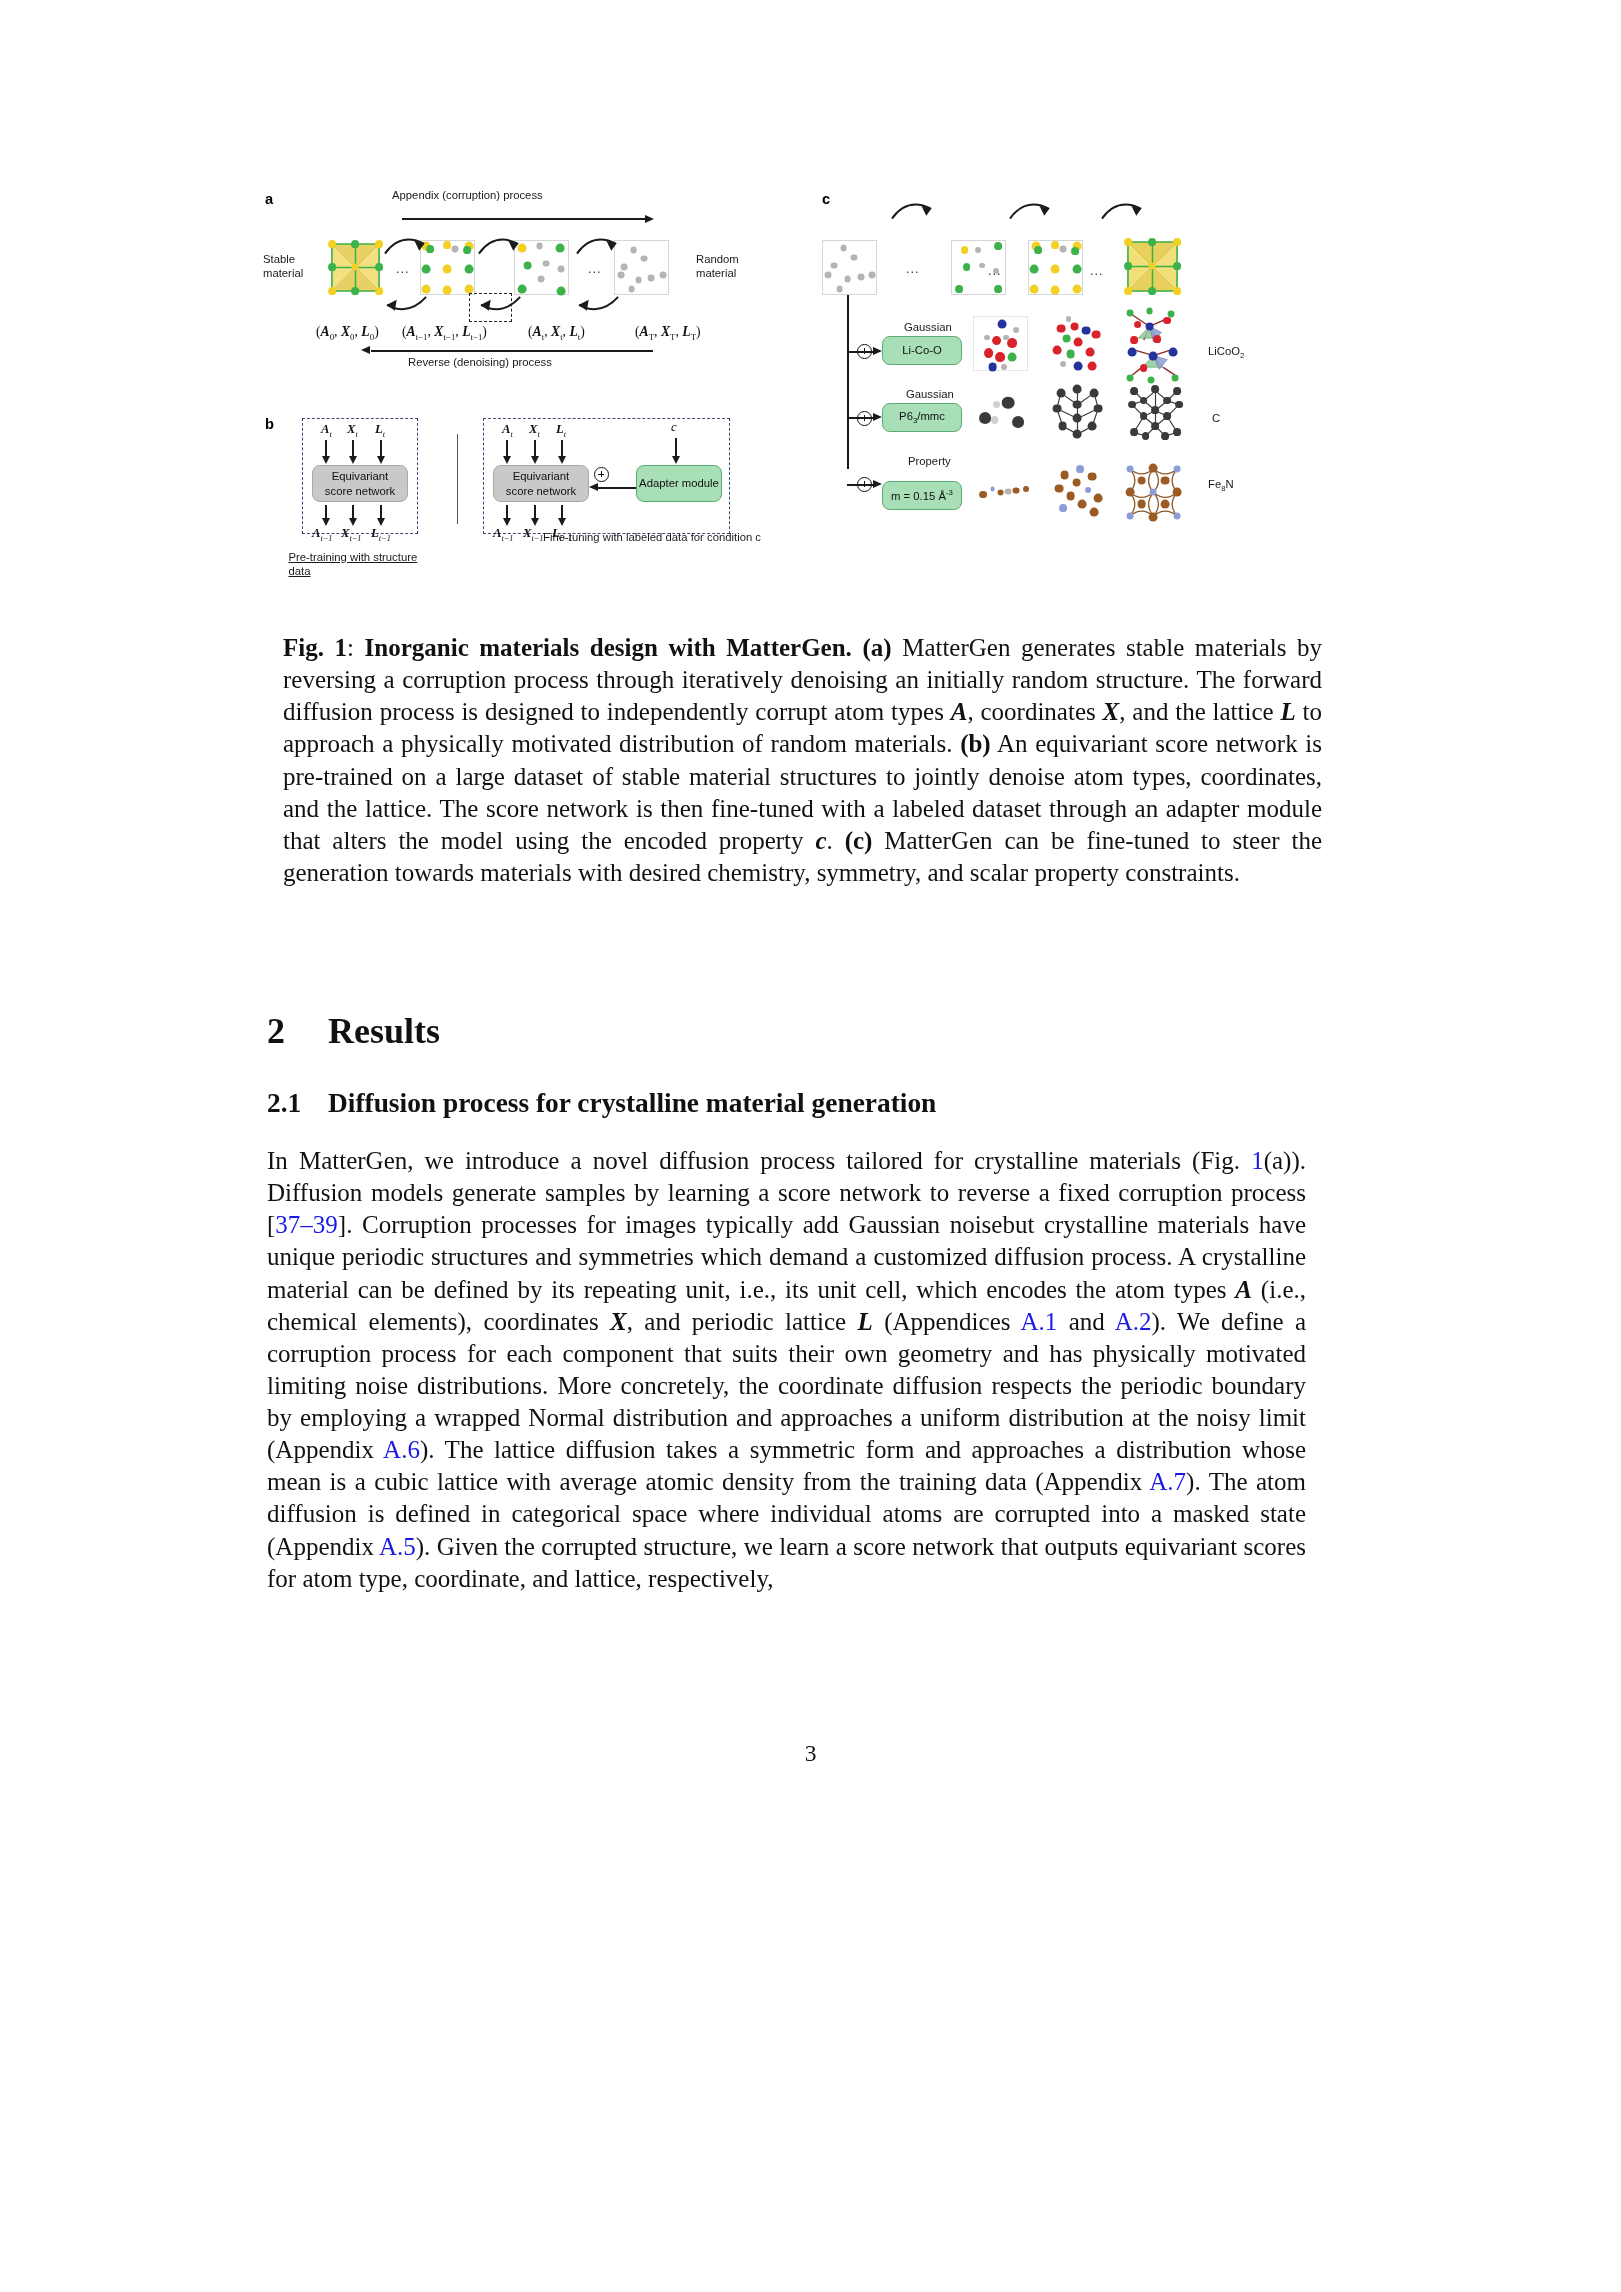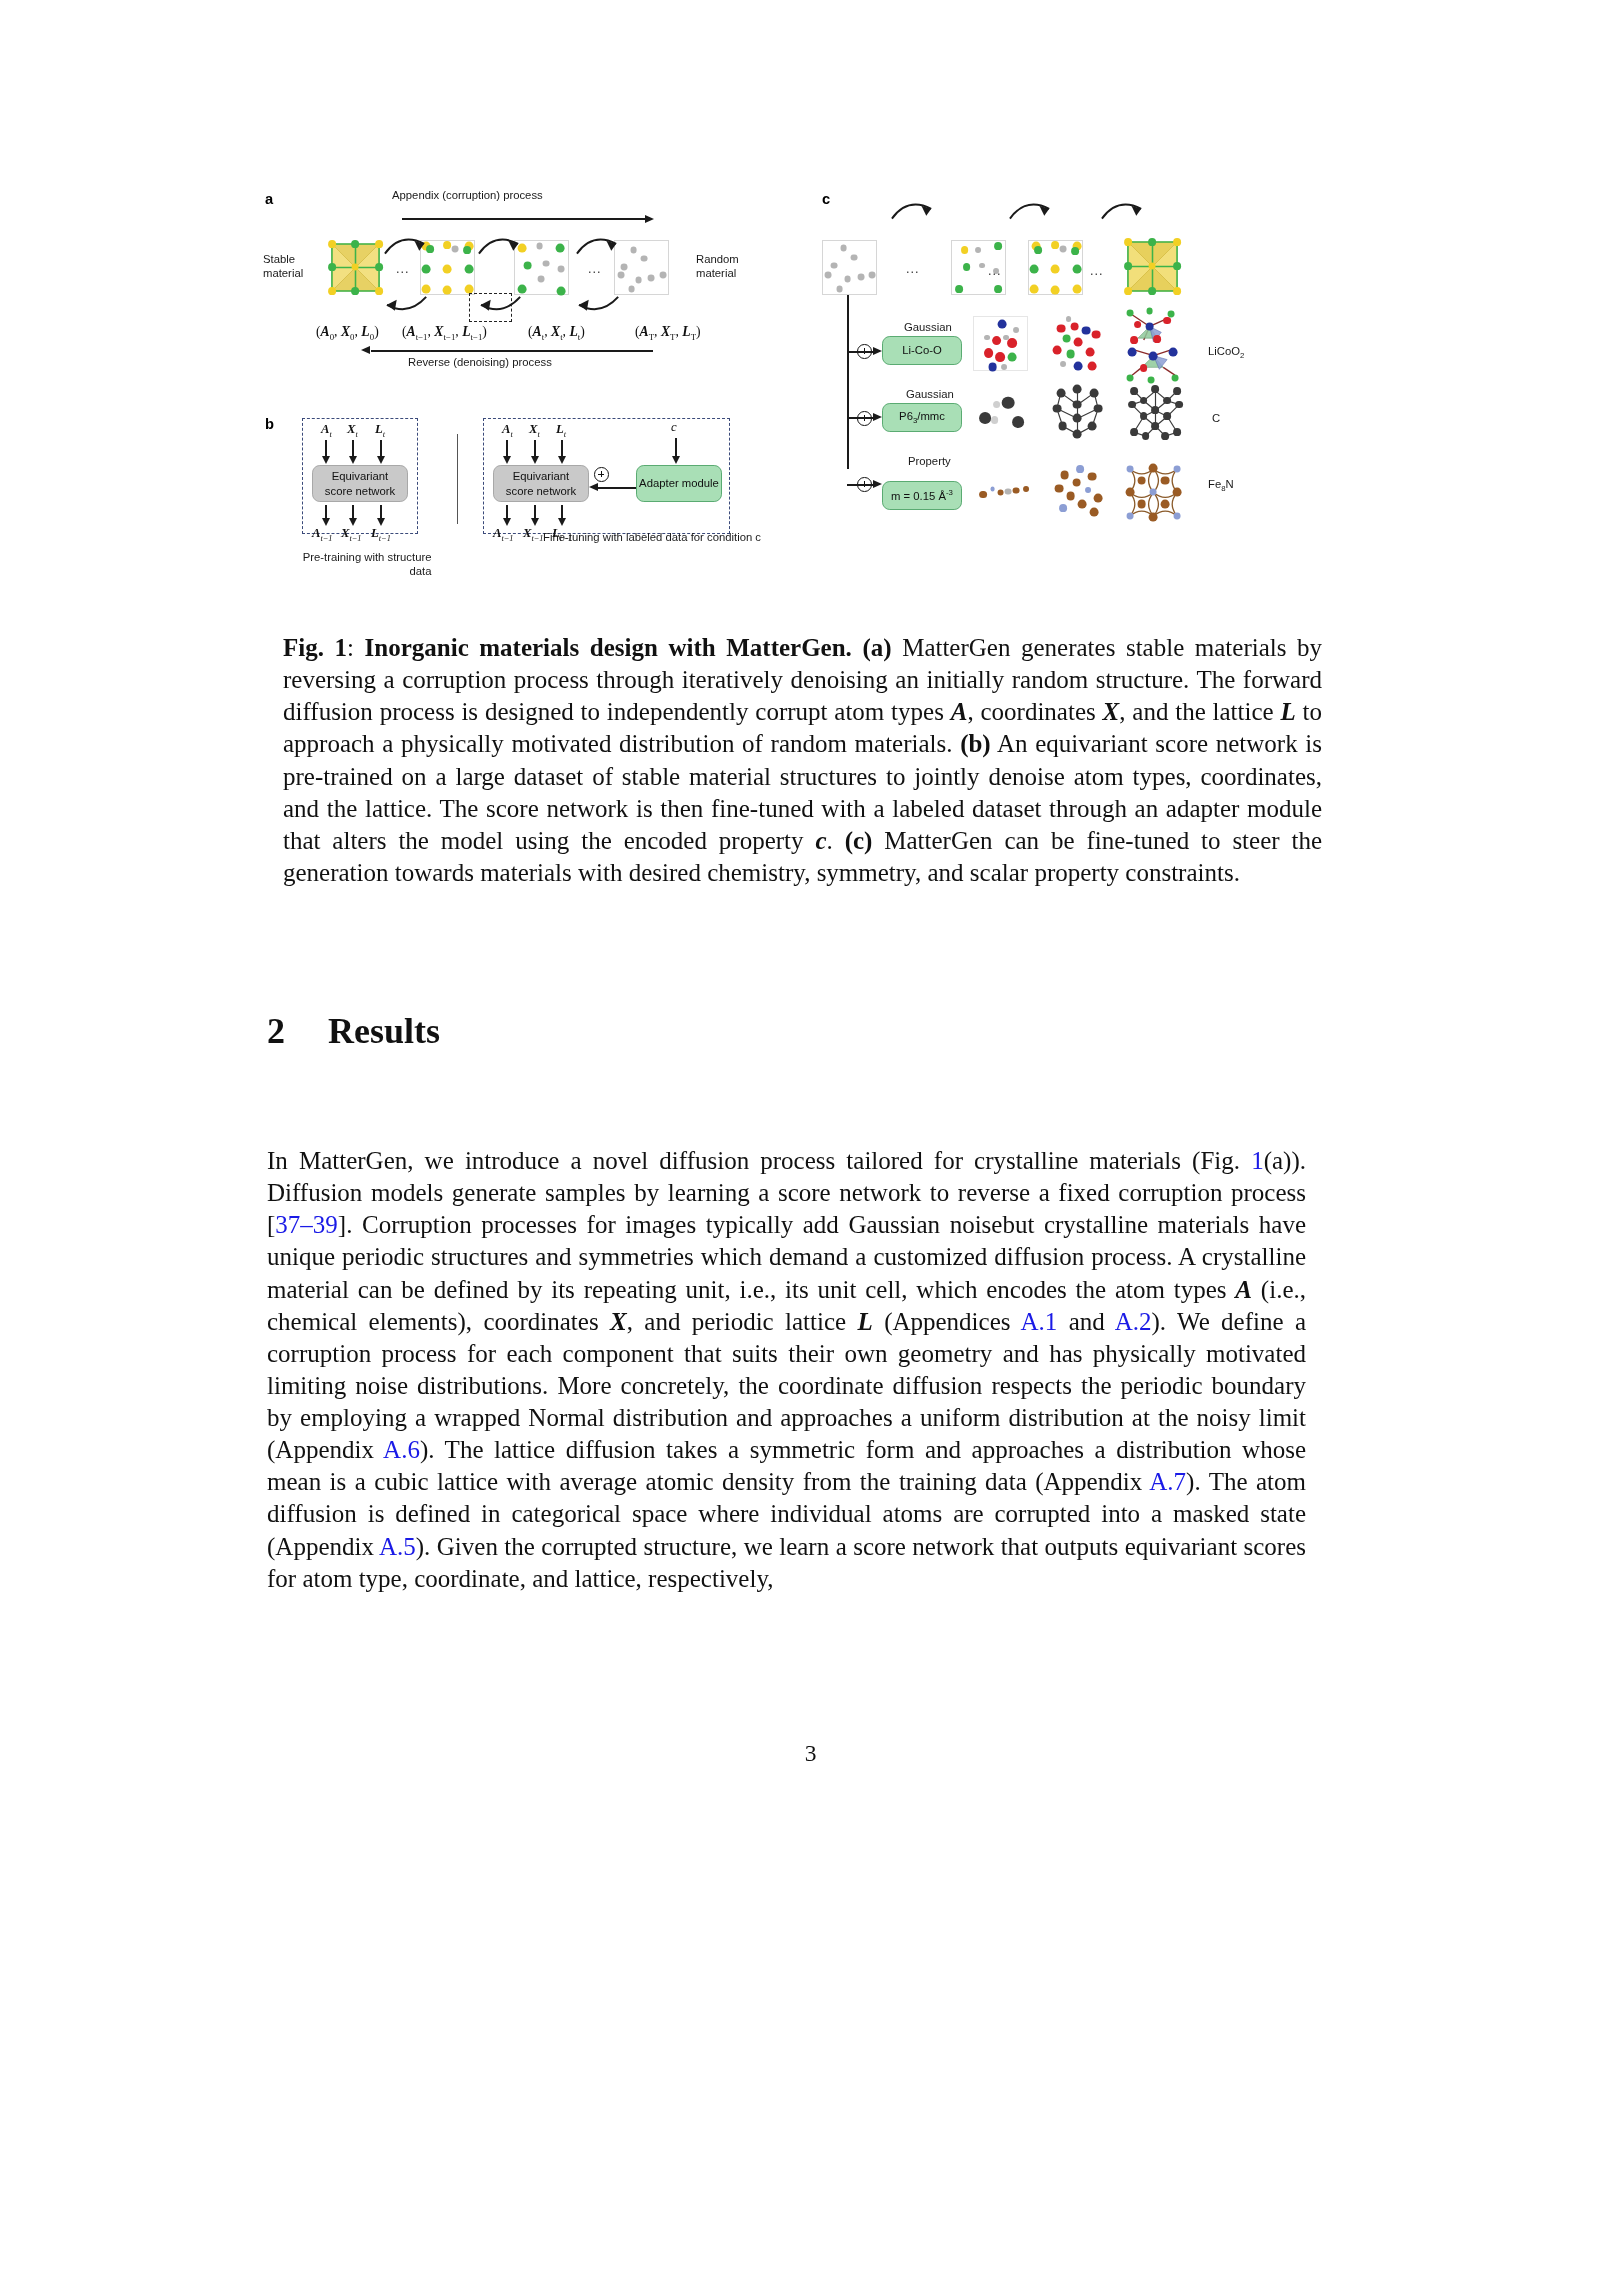--- a/index.html
+++ b/index.html
@@ -396,21 +396,21 @@
     <div class="arrow-head-d" style="left:57px; top:327px;"></div>
     <div class="vline" style="left:87px;  top:314px; height:15.7px;"></div>
     <div class="arrow-head-d" style="left:84px; top:327px;"></div>
     <div class="vline" style="left:115px; top:314px; height:15.7px;"></div>
     <div class="arrow-head-d" style="left:112px; top:327px;"></div>
 
     <div class="mathlbl" style="left:47px;  top:335px;">A<sub>t−1</sub></div>
     <div class="mathlbl" style="left:76px;  top:335px;">X<sub>t−1</sub></div>
     <div class="mathlbl" style="left:106px; top:335px;">L<sub>t−1</sub></div>
 
-    <div class="sans" style="position:absolute; left:23.5px; top:359px; width:143px; text-align:right;">Pre-training with structure data</div>
+    <div class="sans" style="position:absolute; left:23.5px; top:359px; width:143px; text-align:left;text-decoration:underline;">Pre-training with structure data</div>
 
     <div style="position:absolute; left:192px; top:243px; width:1px; height:90px; background:#555;"></div>
 
     <div class="dashbox" style="left:218px; top:227px; width:247px; height:116px;"></div>
     <div class="mathlbl" style="left:237px; top:231px;">A<sub>t</sub></div>
     <div class="mathlbl" style="left:264px; top:231px;">X<sub>t</sub></div>
     <div class="mathlbl" style="left:291px; top:231px;">L<sub>t</sub></div>
     <div class="mathlbl" style="left:406px; top:229px; font-style:italic; font-weight:normal;">c</div>
 
     <div class="vline" style="left:241px; top:249px; height:17.6px;"></div>
@@ -755,20 +755,21 @@
 
     <div class="sans" style="position:absolute; left:943px; top:286px;">Fe<sub style="font-size:7.8px;">8</sub>N</div>
 
   </div>
 
   <div class="caption">
     <b><span>Fig. 1</span></b><span>: </span><b><span>Inorganic materials design with MatterGen.</span></b><b> <span>(a)</span></b><span> MatterGen generates stable materials by reversing a corruption process through iteratively denoising an initially random structure. The forward diffusion process is designed to independently corrupt atom types </span><span class="mvar">A</span><span>, coordinates </span><span class="mvar">X</span><span>, and the lattice </span><span class="mvar">L</span><span> to approach a physically motivated distribution of random materials. </span><b><span>(b)</span></b><span> An equivariant score network is pre-trained on a large dataset of stable material structures to jointly denoise atom types, coordinates, and the lattice. The score network is then fine-tuned with a labeled dataset through an adapter module that alters the model using the encoded property </span><span class="mvar">c</span><span>. </span><b><span>(c)</span></b><span> MatterGen can be fine-tuned to steer the generation towards materials with desired chemistry, symmetry, and scalar property constraints.</span>
   </div>
 
   <h1 class="sec"><span class="num">2</span><span>Results</span></h1>
+  <h2 class="subsec"><span class="num">2.1</span><span>Diffusion process for crystalline material generation</span></h2>
 
   <div class="body-text">
     <span>In MatterGen, we introduce a novel diffusion process tailored for crystalline materials (Fig. </span><span class="lnk">1</span><span>(a)). Diffusion models generate samples by learning a score network to reverse a fixed corruption process [</span><span class="lnk">37–39</span><span>]. Corruption processes for images typically add Gaussian noisebut crystalline materials have unique periodic structures and symmetries which demand a customized diffusion process. A crystalline material can be defined by its repeating unit, i.e., its unit cell, which encodes the atom types </span><span class="mvar">A</span><span> (i.e., chemical elements), coordinates </span><span class="mvar">X</span><span>, and periodic lattice </span><span class="mvar">L</span><span> (Appendices </span><span class="lnk">A.1</span><span> and </span><span class="lnk">A.2</span><span>). We define a corruption process for each component that suits their own geometry and has physically motivated limiting noise distributions. More concretely, the coordinate diffusion respects the periodic boundary by employing a wrapped Normal distribution and approaches a uniform distribution at the noisy limit (Appendix </span><span class="lnk">A.6</span><span>). The lattice diffusion takes a symmetric form and approaches a distribution whose mean is a cubic lattice with average atomic density from the training data (Appendix </span><span class="lnk">A.7</span><span>). The atom diffusion is defined in categorical space where individual atoms are corrupted into a masked state (Appendix </span><span class="lnk">A.5</span><span>). Given the corrupted structure, we learn a score network that outputs equivariant scores for atom type, coordinate, and lattice, respectively,</span>
   </div>
 
   <div class="pageno">3</div>
 
 </div>
 
 

